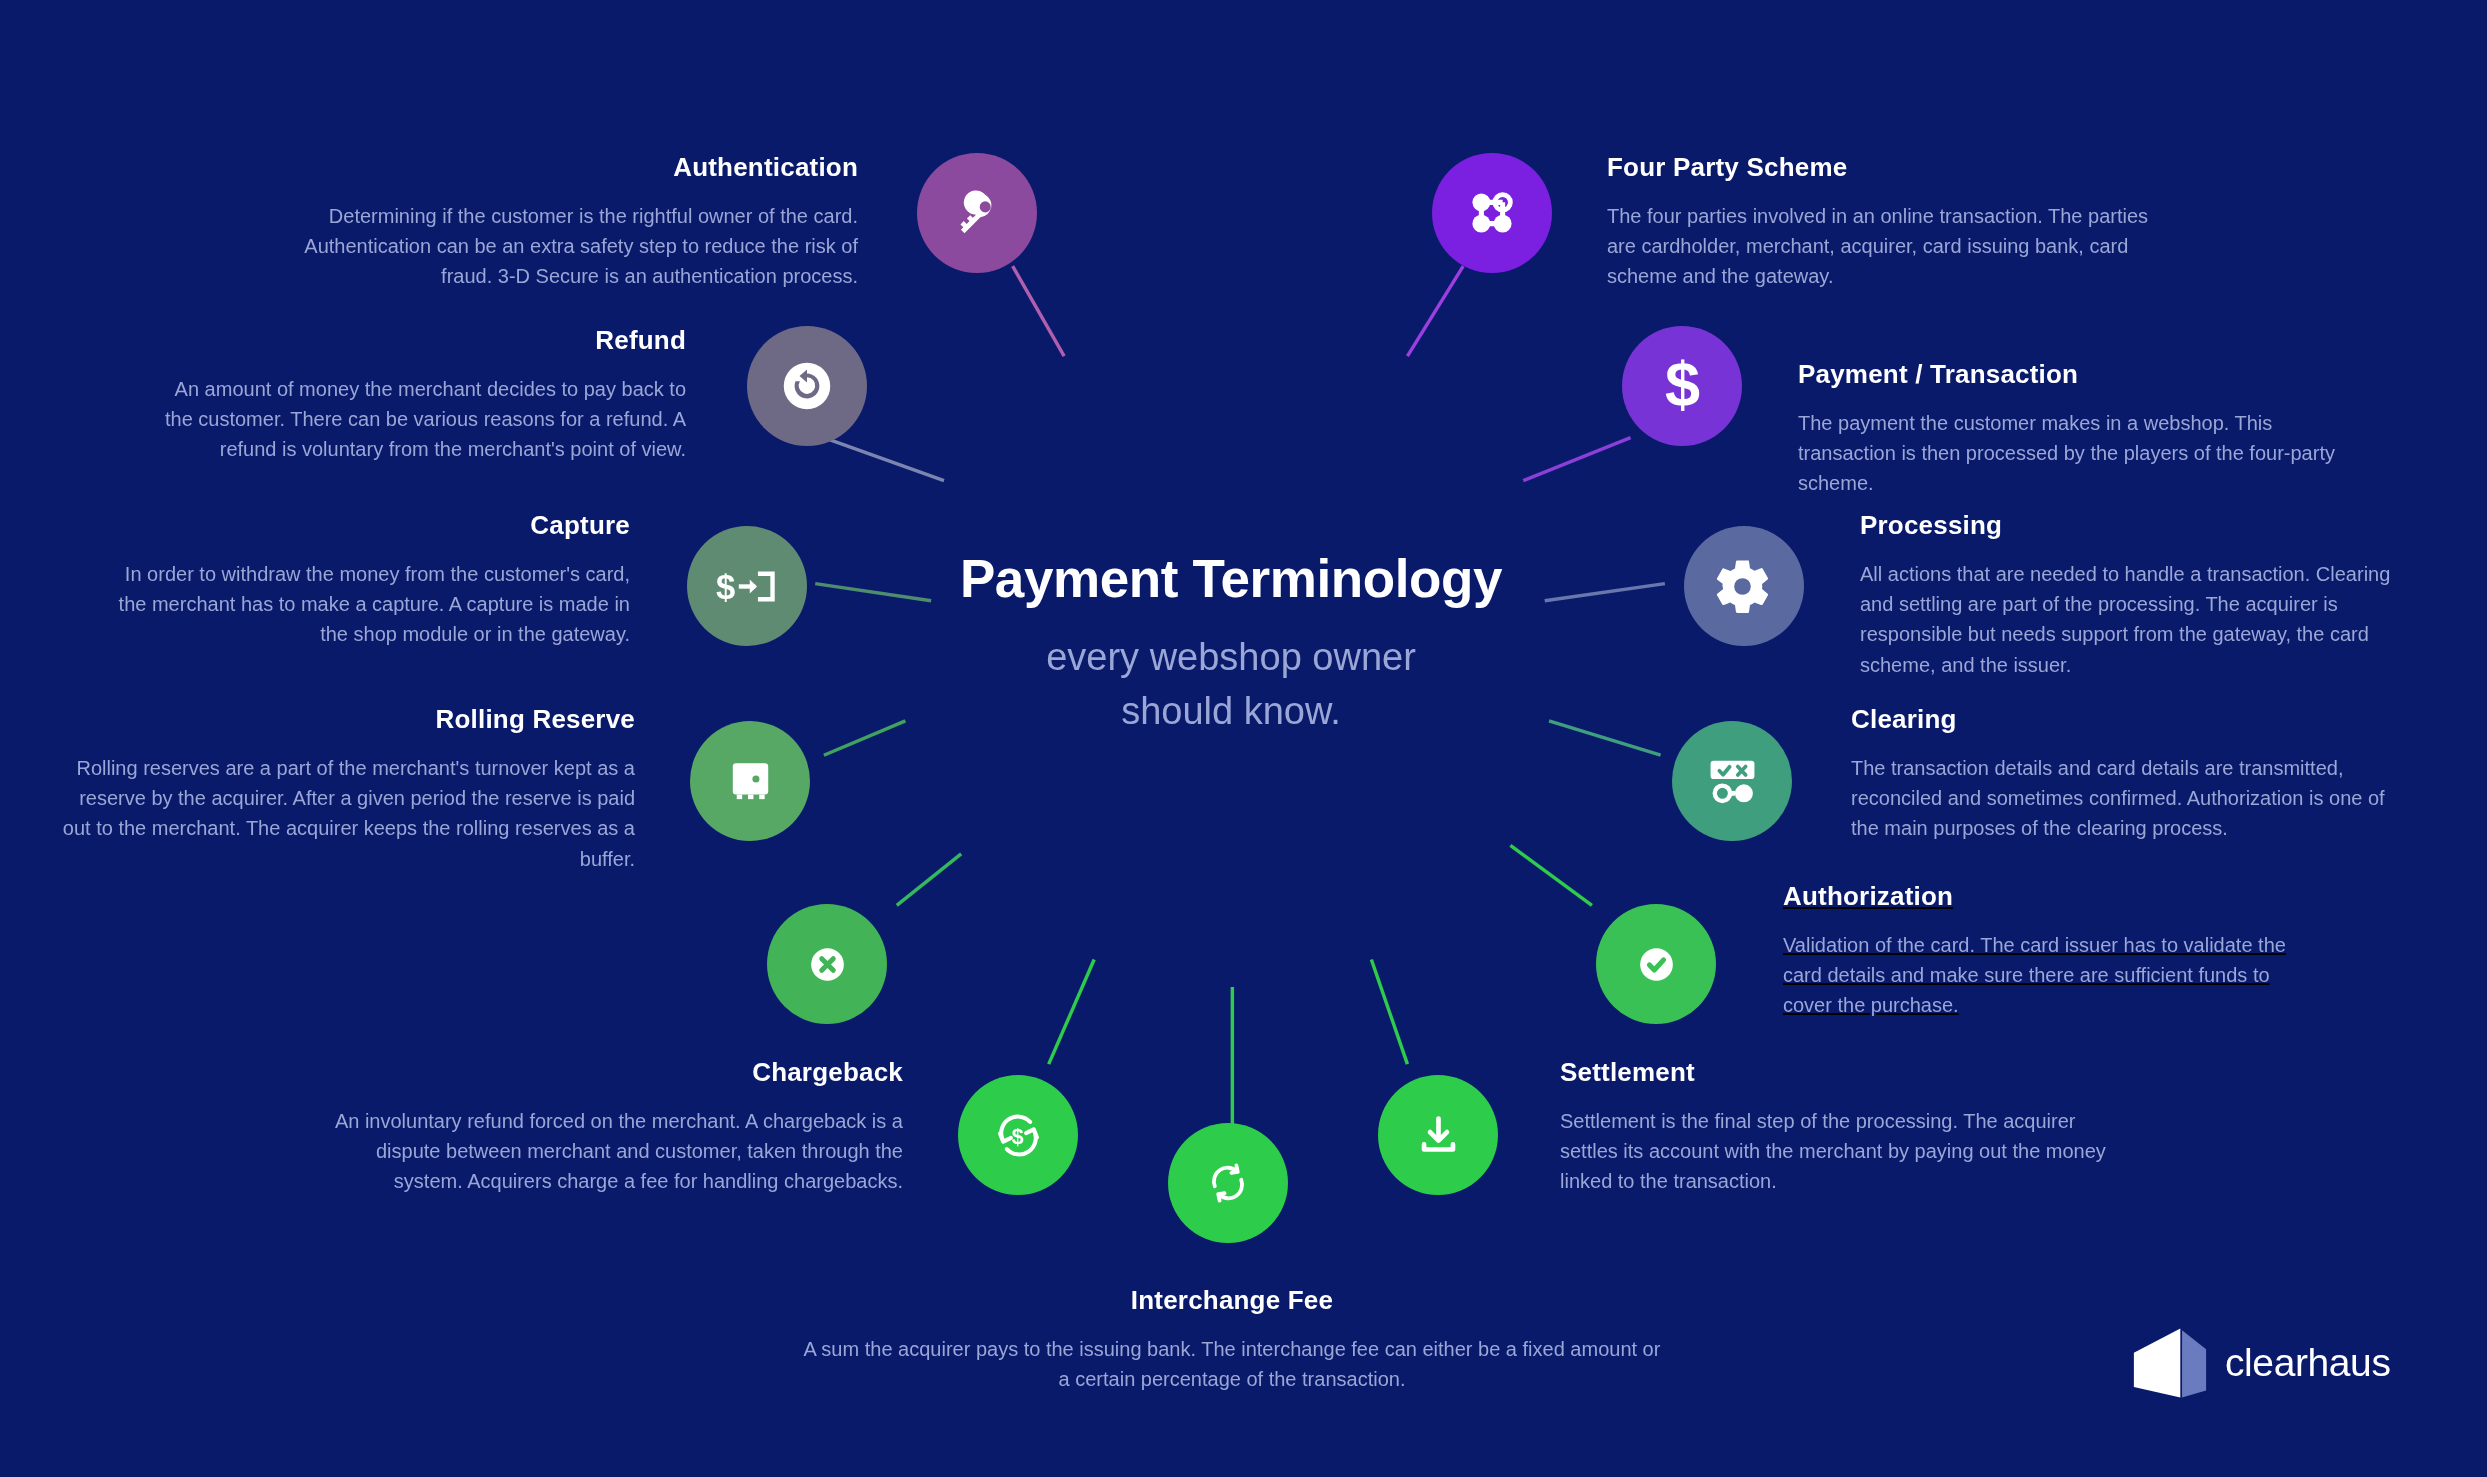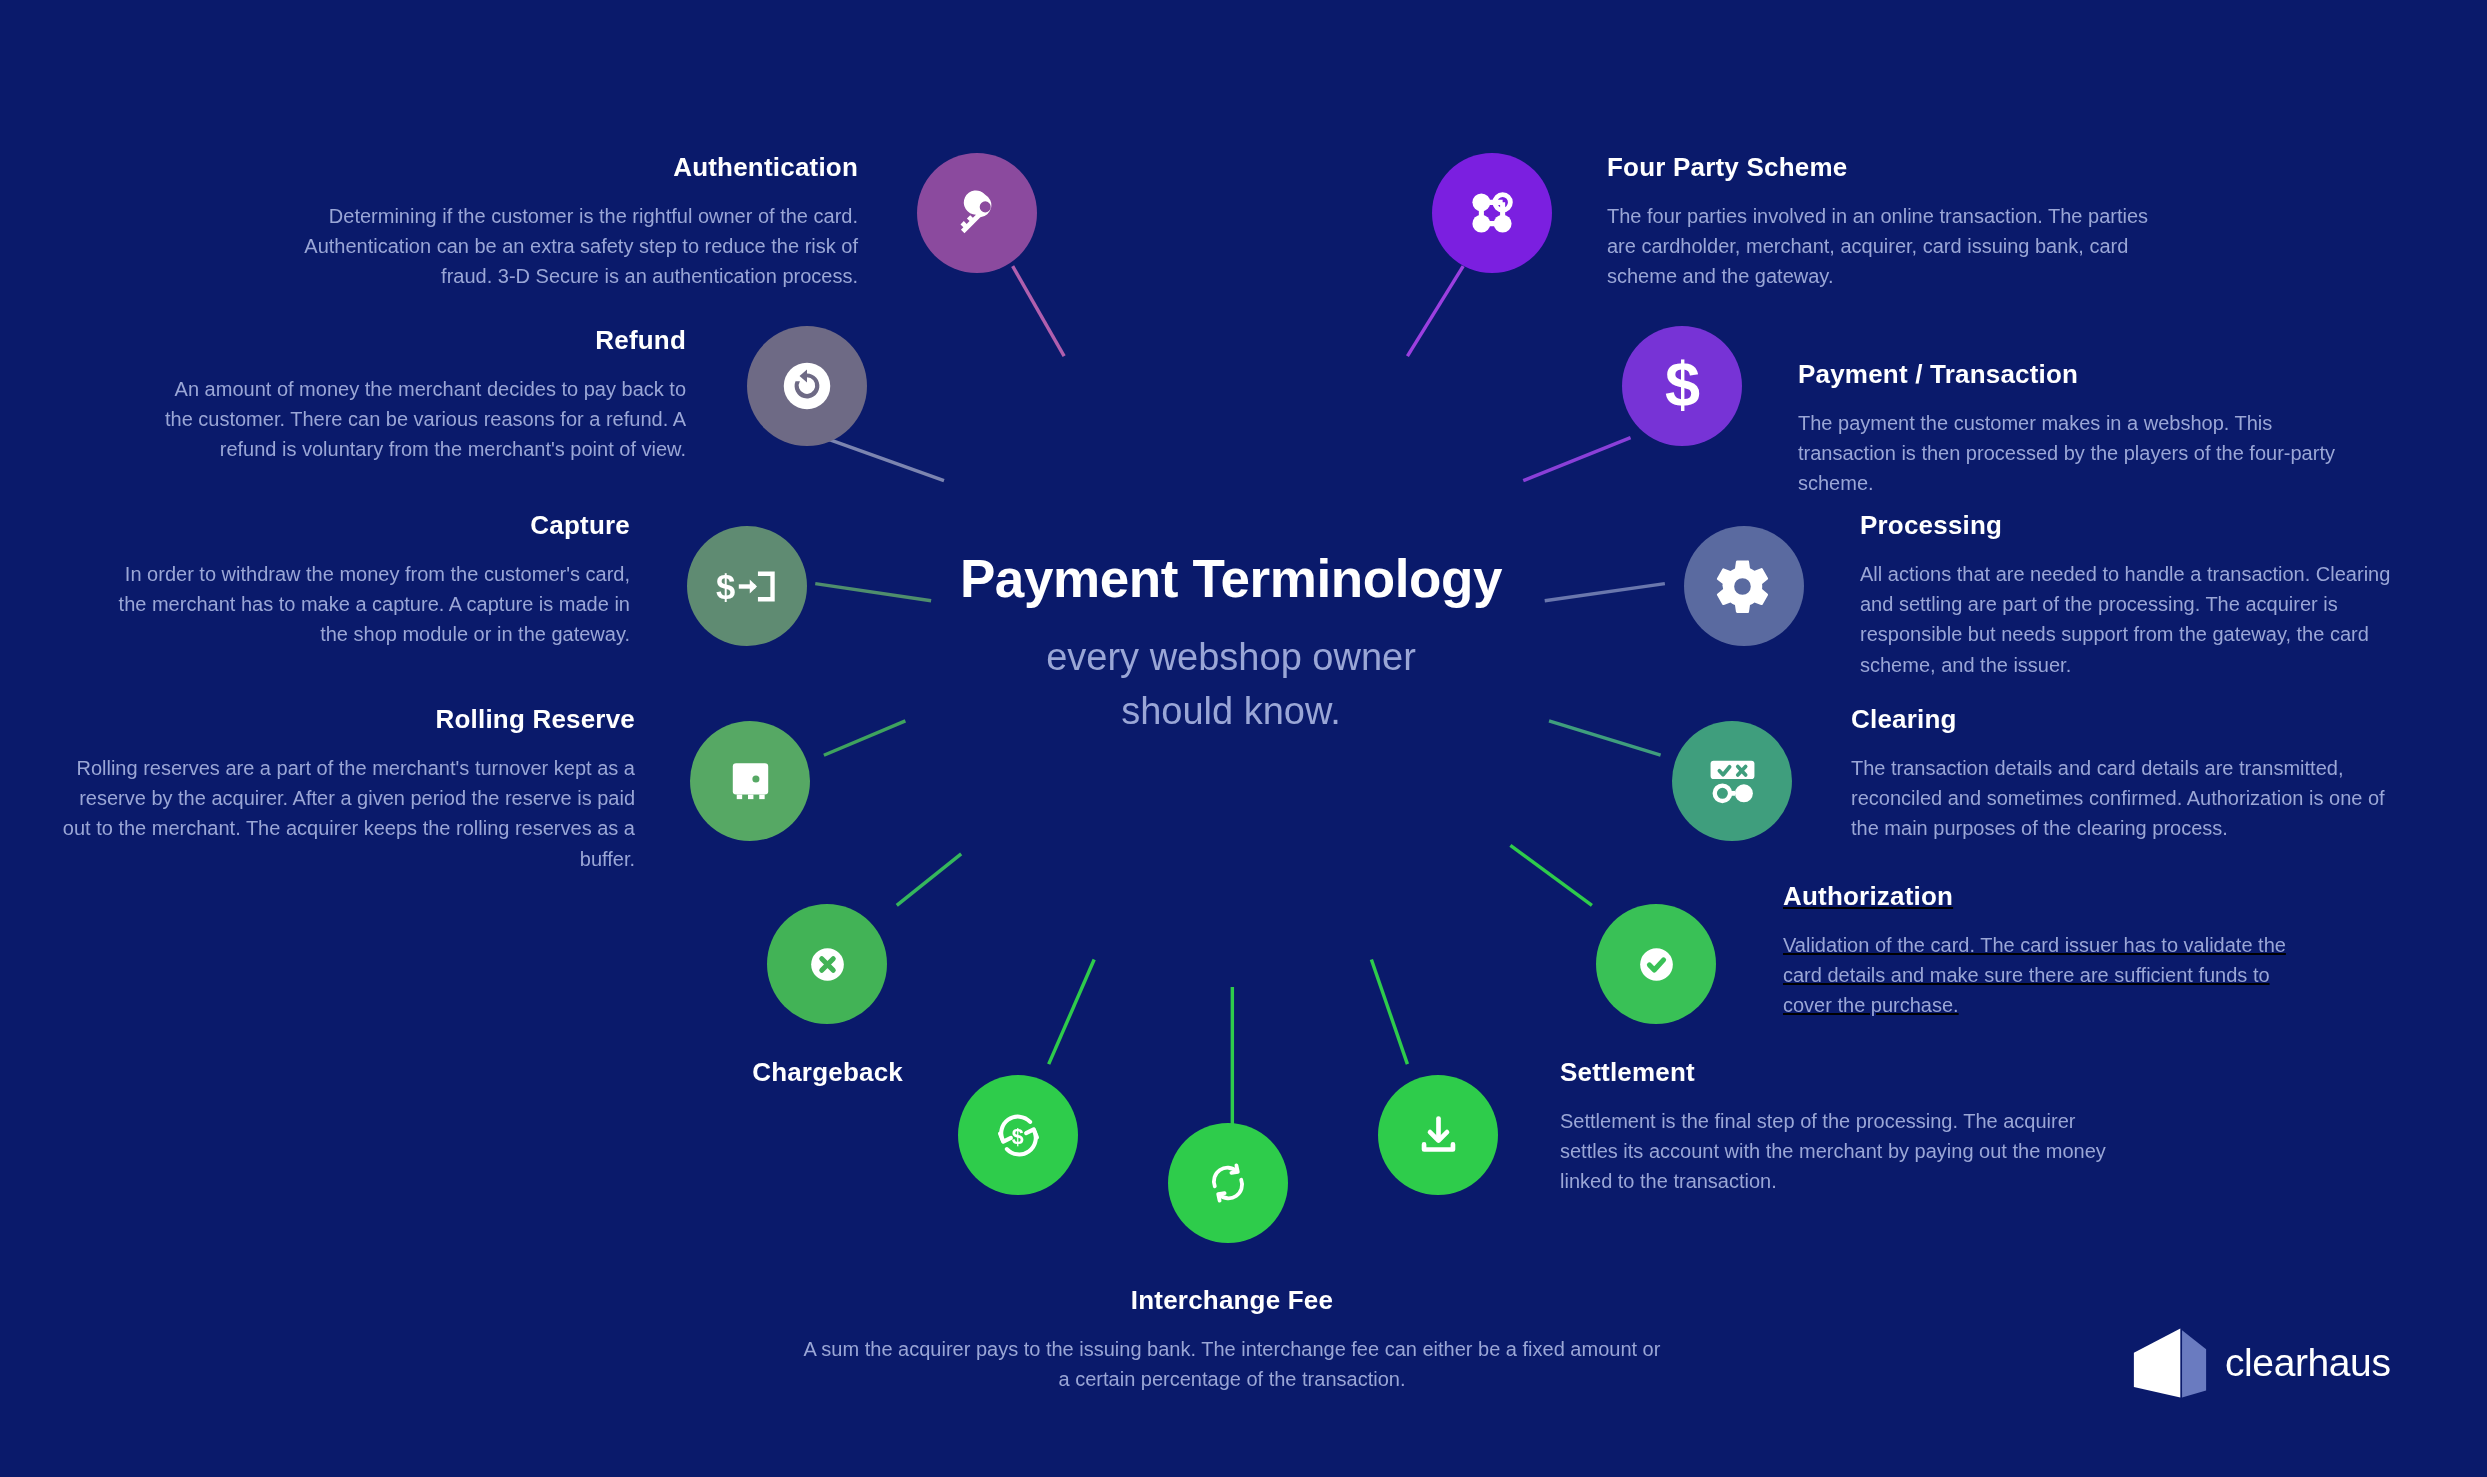--- a/index.html
+++ b/index.html
@@ -111,20 +111,21 @@
   </div>
 
   <div class="term right-align" style="left:51px;top:705px;width:584px;">
     <div class="title">Rolling Reserve</div>
     <div class="desc">Rolling reserves are a part of the merchant's turnover kept as a reserve by the acquirer. After a given period the reserve is paid out to the merchant. The acquirer keeps the rolling reserves as a buffer.</div>
   </div>
 
 
   <div class="term right-align" style="left:326px;top:1058px;width:577px;">
     <div class="title">Chargeback</div>
+    <div class="desc">An involuntary refund forced on the merchant. A chargeback is a dispute between merchant and customer, taken through the system. Acquirers charge a fee for handling chargebacks.</div>
   </div>
 
   <div class="term left-align" style="left:1607px;top:153px;width:549px;">
     <div class="title">Four Party Scheme</div>
     <div class="desc">The four parties involved in an online transaction. The parties are cardholder, merchant, acquirer, card issuing bank, card scheme and the gateway.</div>
   </div>
 
   <div class="term left-align" style="left:1798px;top:326px;width:549px;margin-top:34px;">
     <div class="title">Payment / Transaction</div>
     <div class="desc">The payment the customer makes in a webshop. This transaction is then processed by the players of the four-party scheme.</div>

